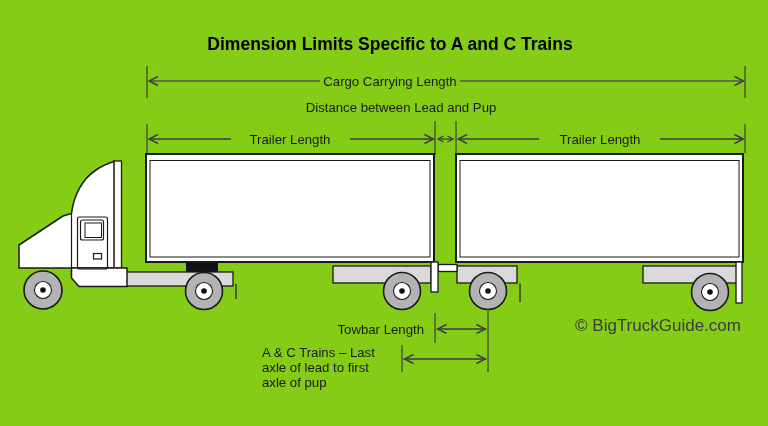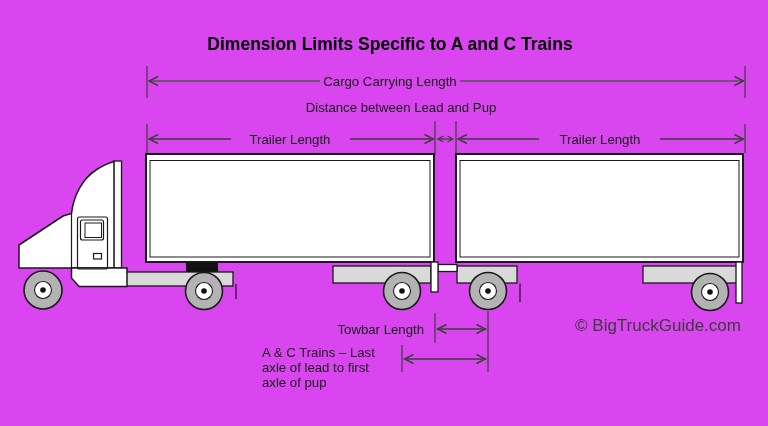--- a/index.html
+++ b/index.html
@@ -1,17 +1,17 @@
 <!DOCTYPE html>
 <html><head>
 <meta charset="utf-8">
 <style>
   html,body{margin:0;padding:0;background:#fff;}
   #stage{
-    position:relative;width:768px;height:426px;background:#d946ef;overflow:hidden;
+    position:relative;width:768px;height:426px;background:#84cc16;overflow:hidden;
     font-family:"Liberation Sans", sans-serif;
   }
   svg{display:block;}
   .box   {fill:#ffffff;stroke:#1a1a1a;stroke-width:2;}
   .inner {fill:none;stroke:#1a1a1a;stroke-width:1;}
   .axle  {fill:#d9d9d9;stroke:#1a1a1a;stroke-width:1.3;}
   .whitep{fill:#ffffff;stroke:#1a1a1a;stroke-width:1.3;}
   .cab   {fill:#ffffff;stroke:#1a1a1a;stroke-width:1.5;}
   .cline {fill:none;stroke:#1a1a1a;stroke-width:1.2;}
   .dim   {stroke:#3d3d3d;stroke-width:1.3;fill:none;}

